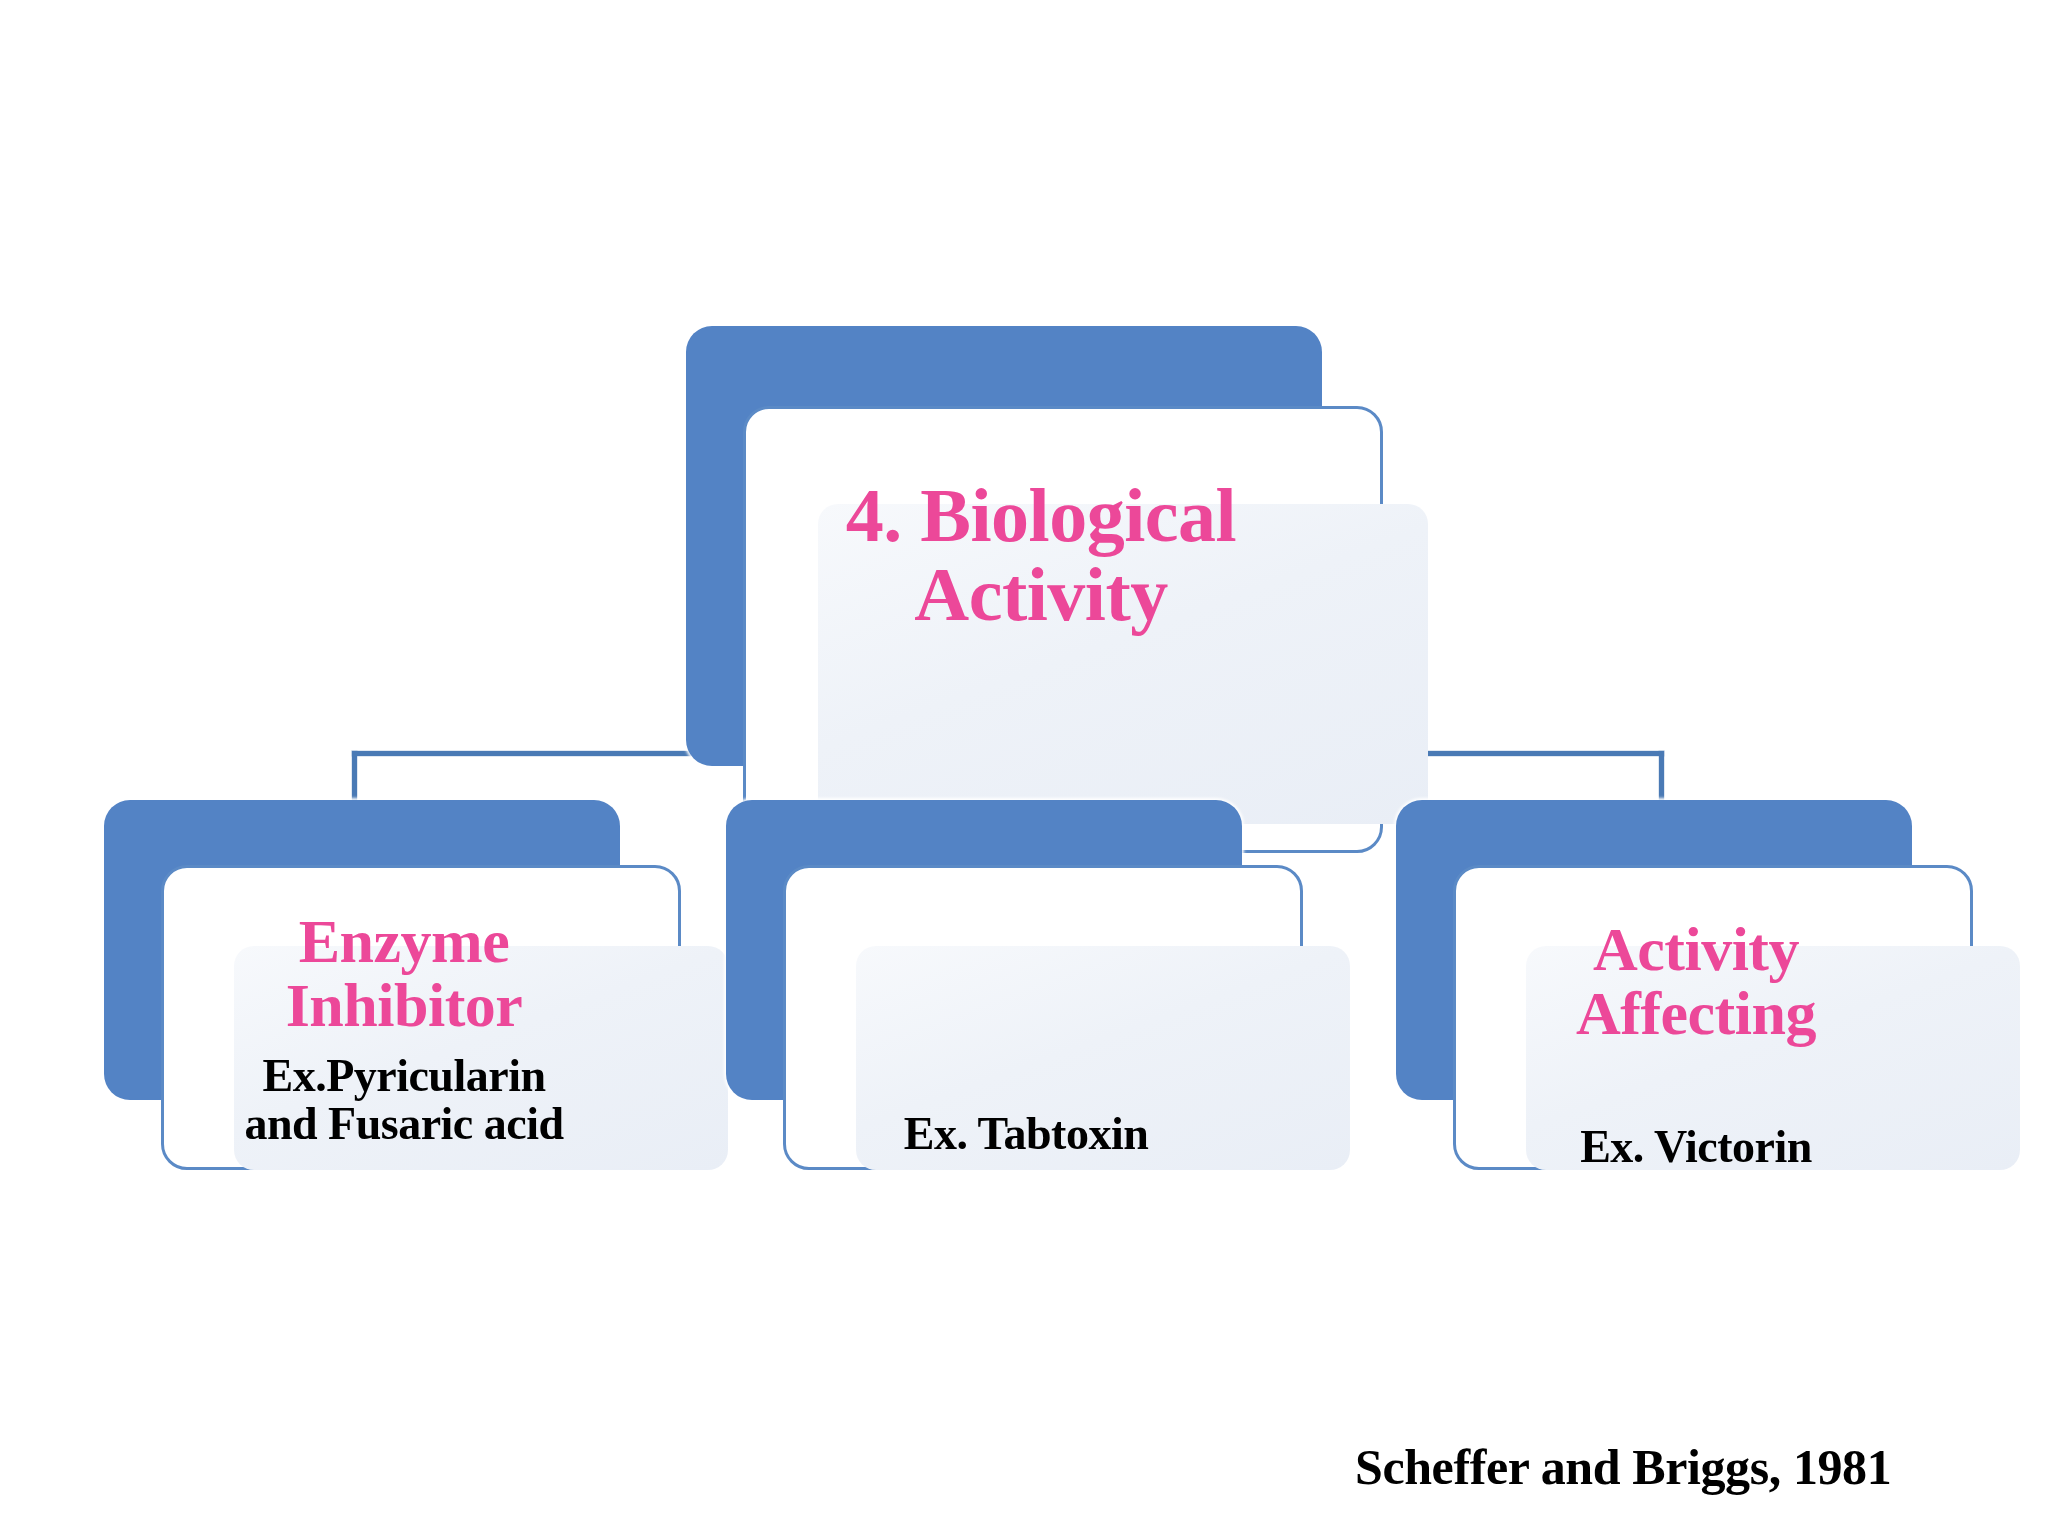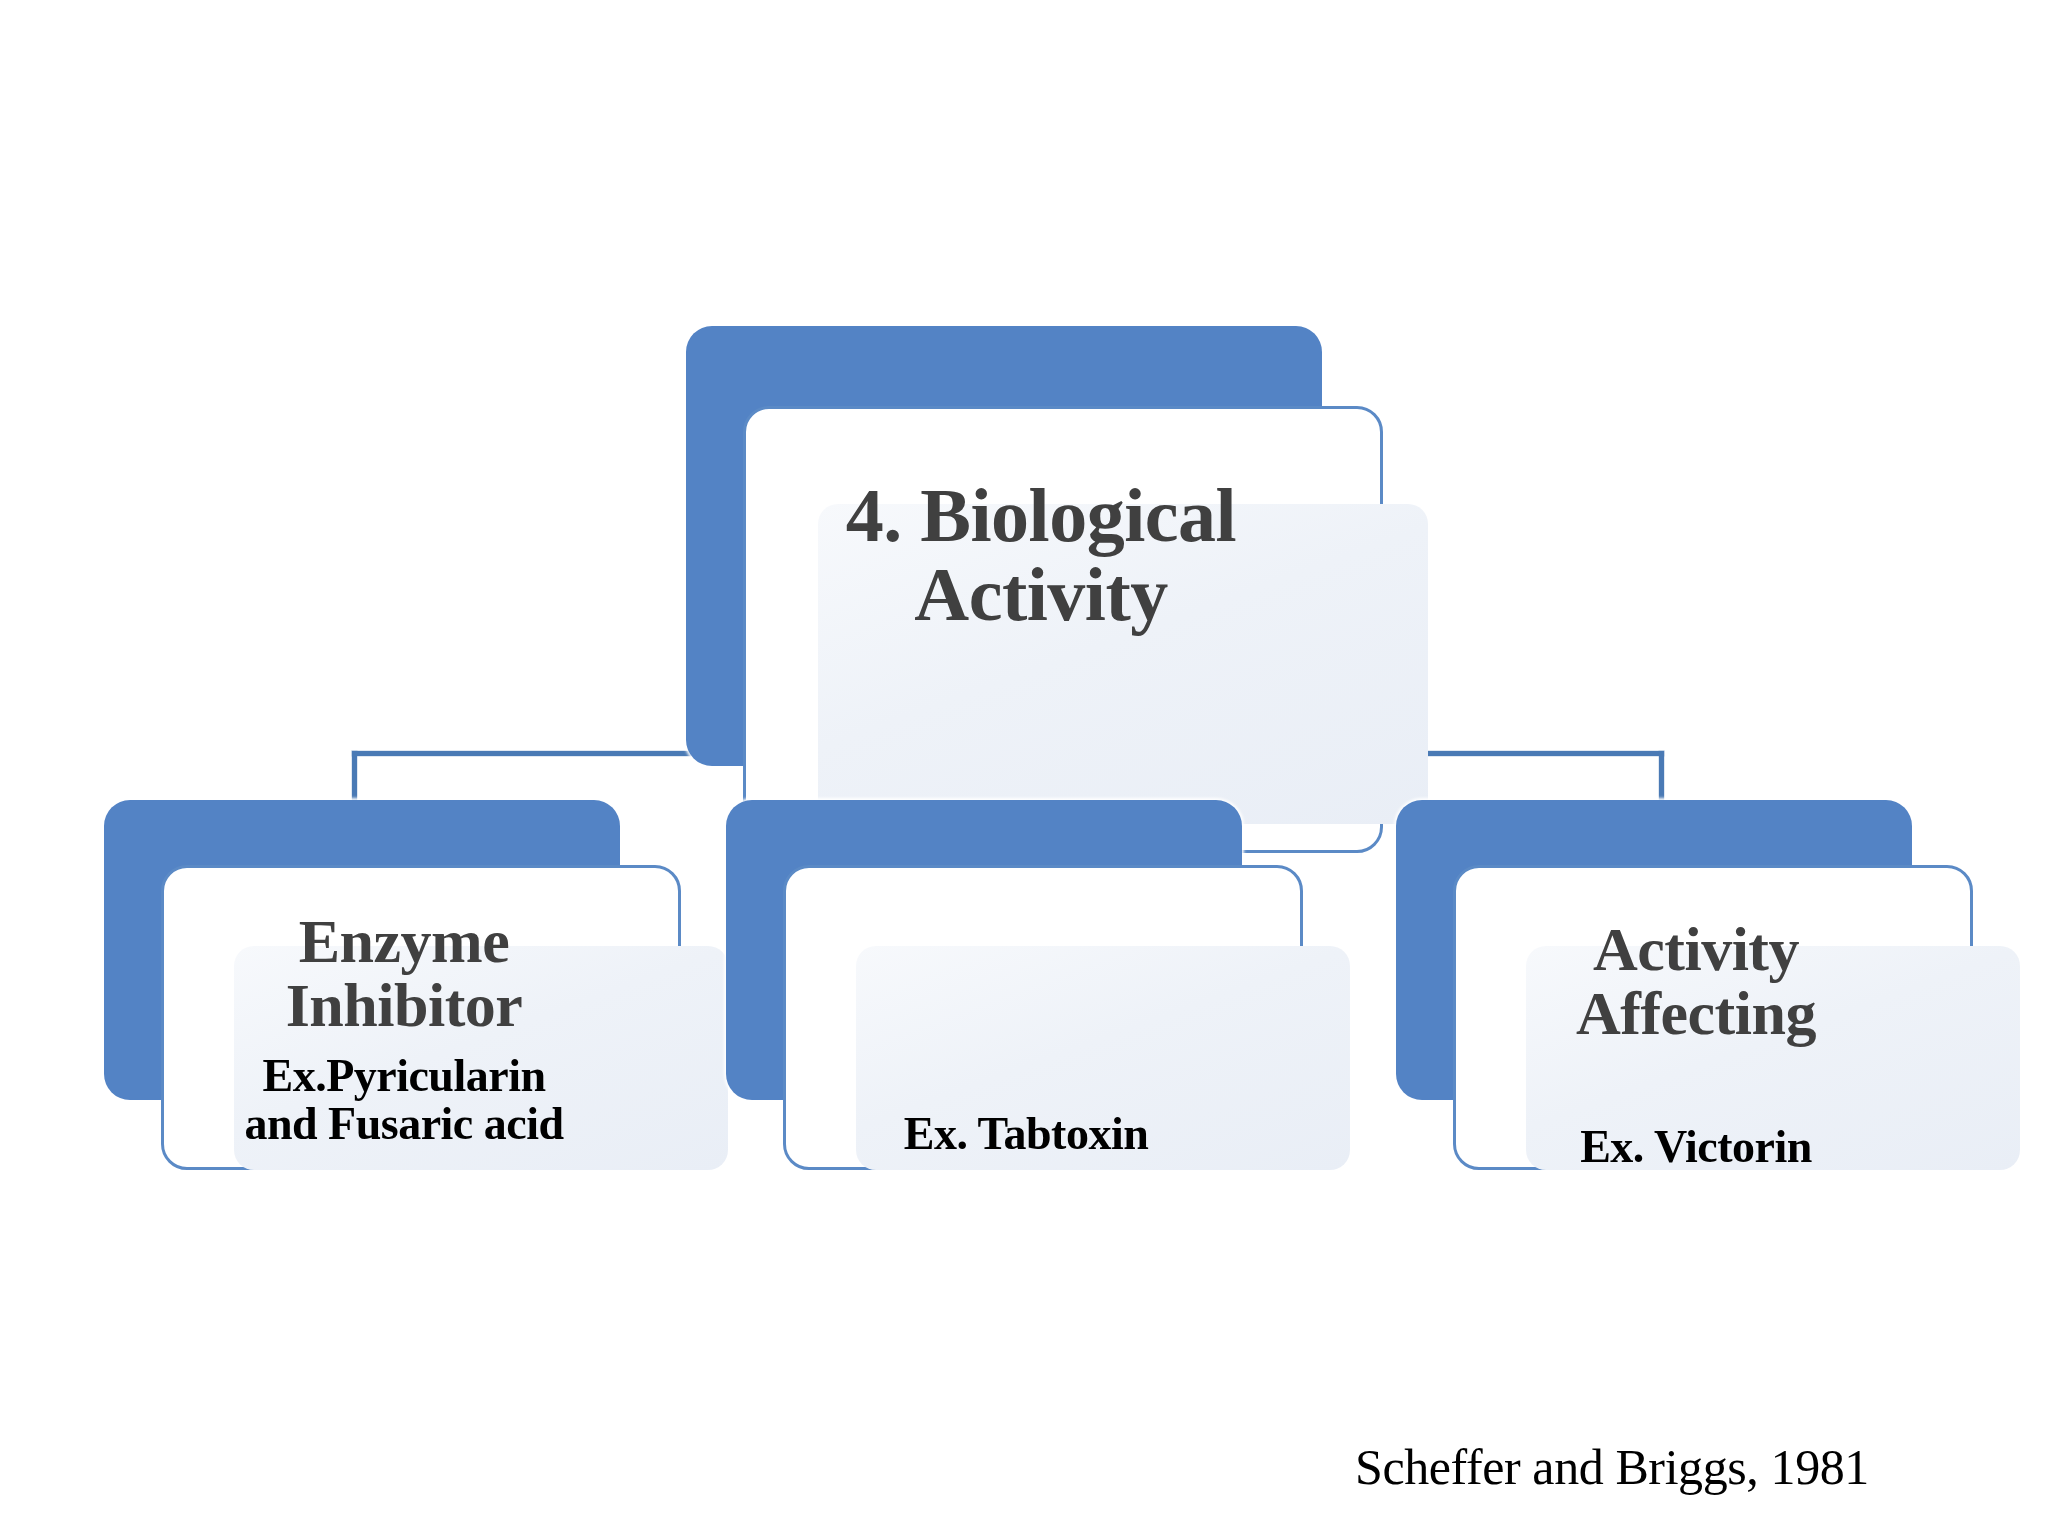--- a/index.html
+++ b/index.html
@@ -52,21 +52,21 @@
   .node .inner {
     position: absolute;
     border-radius: 20px;
     background: linear-gradient(160deg, #f7f9fc 0%, #eef2f8 45%, #e9eef6 100%);
   }
   .node .label {
     position: absolute;
     left: 0;
     right: 0;
     text-align: center;
-    color: #404040;
+    color: #ec4899;
     font-weight: bold;
     line-height: 1.04;
     white-space: pre-line;
     letter-spacing: -0.5px;
   }
   .node .sublabel {
     position: absolute;
     left: -8px;
     right: -8px;
     text-align: center;
@@ -102,21 +102,21 @@
   #node-anti     .sublabel { top: 278px; margin-top: 32px; }
   #node-membrane .label    { top: 100px; }
   #node-membrane .sublabel { top: 280px; margin-top: 43px; }
 
   
   #citation {
     position: absolute;
     left: 1355px;
     top: 1438px;
     font-size: 50px;
-    font-weight: normal;
+    font-weight: bold;
     color: #000000;
     white-space: nowrap;
     letter-spacing: -0.4px;
   }
 </style>
 </head>
 <body>
 
 <div id="slide">
 

